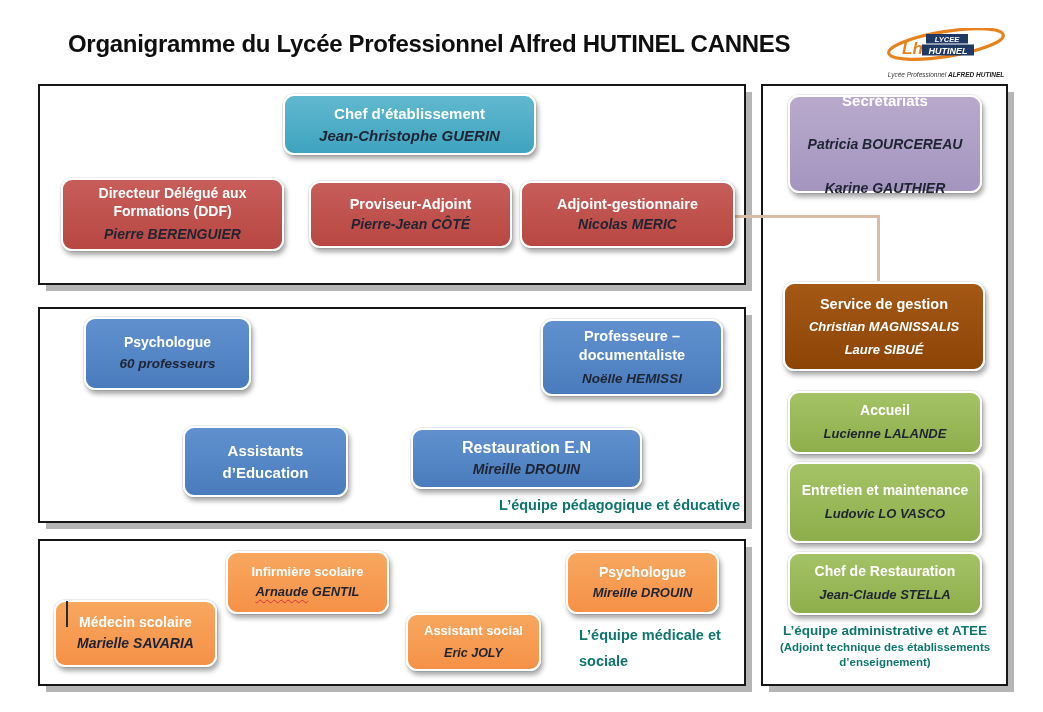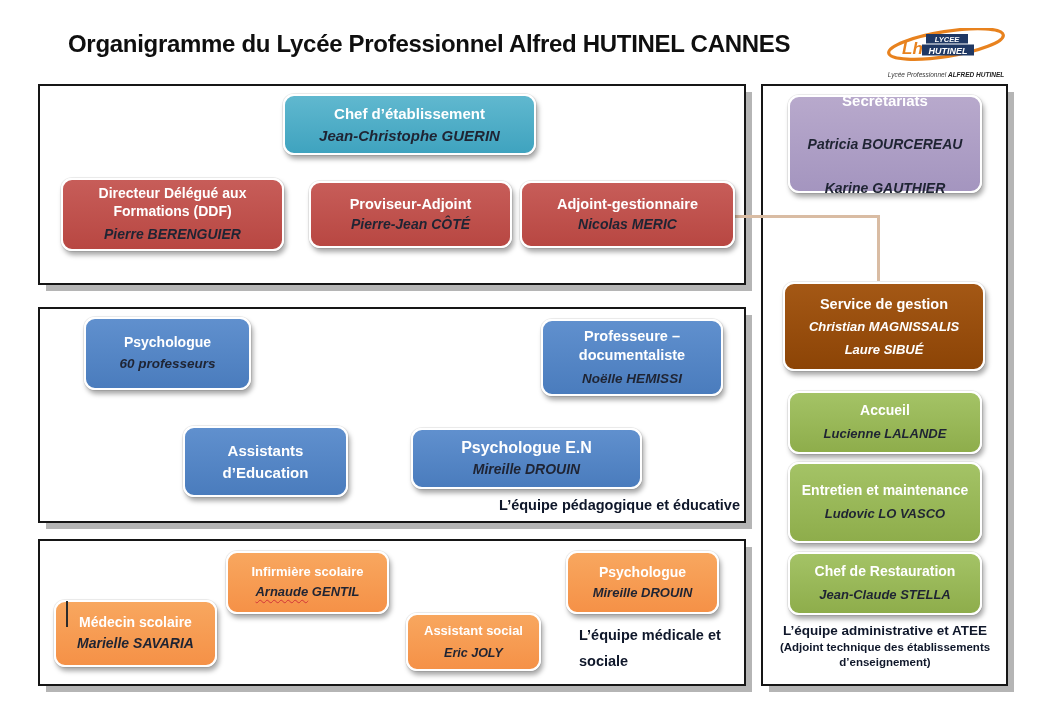--- a/index.html
+++ b/index.html
@@ -32,21 +32,21 @@
   .teal{background:linear-gradient(180deg,#60b8cf,#3fa3bf);}
   .red{background:linear-gradient(180deg,#c75d59,#b84742);}
   .blue{background:linear-gradient(180deg,#6090ce,#4a7cbd);}
   .purple{background:linear-gradient(180deg,#b8a9cc,#a495bf);}
   .brown{background:linear-gradient(180deg,#a45815,#8c4406);}
   .green{background:linear-gradient(180deg,#a4c366,#8ead4b);}
   .orange{background:linear-gradient(180deg,#f8a75f,#f59147);}
   .wavy{text-decoration-line:underline;text-decoration-style:wavy;
         text-decoration-color:#d13438;text-decoration-thickness:1px;text-underline-offset:3px;}
   
-  .caption{position:absolute;font-weight:700;color:#0f172a;z-index:6;}
+  .caption{position:absolute;font-weight:700;color:#0f766e;z-index:6;}
   .cap-pedagogique{left:440px;top:497px;width:300px;text-align:right;font-size:14.5px;}
   .cap-medicale{left:579px;top:622px;width:172px;text-align:left;font-size:14.5px;line-height:1.8;}
   .cap-admin{left:764px;top:623px;width:242px;text-align:center;}
   .cap-admin .l1{font-size:13.5px;}
   .cap-admin .l2{font-size:11.5px;line-height:1.3;margin-top:2px;}
   
   .logo{position:absolute;left:882px;top:28px;width:128px;z-index:2;text-align:center;font-style:italic;}
   .logo-caption{font-size:6.5px;color:#3a3a3a;white-space:nowrap;margin-top:1px;}
   .logo-caption b{color:#222;}
   
@@ -108,21 +108,21 @@
   <div class="node blue" style="left:541px;top:319px;width:182px;height:77px">
     <div class="nt t145">Professeure – documentaliste</div>
     <div class="nn tight">Noëlle HEMISSI</div>
   </div>
 
   <div class="node blue" style="left:183px;top:426px;width:165px;height:71px">
     <div class="nt t15" style="line-height:1.45">Assistants d’Education</div>
   </div>
 
   <div class="node blue" style="left:411px;top:428px;width:231px;height:61px">
-    <div class="nt t16">Psychologue E.N</div>
+    <div class="nt t16">Restauration E.N</div>
     <div class="nn n14">Mireille DROUIN</div>
   </div>
 
   <div class="caption cap-pedagogique">L’équipe pédagogique et éducative</div>
 
   <div class="node orange" style="left:226px;top:551px;width:163px;height:63px">
     <div class="nt t13">Infirmière scolaire</div>
     <div class="nn n13"><span class="wavy">Arnaude</span> <span>GENTIL</span></div>
   </div>
 

